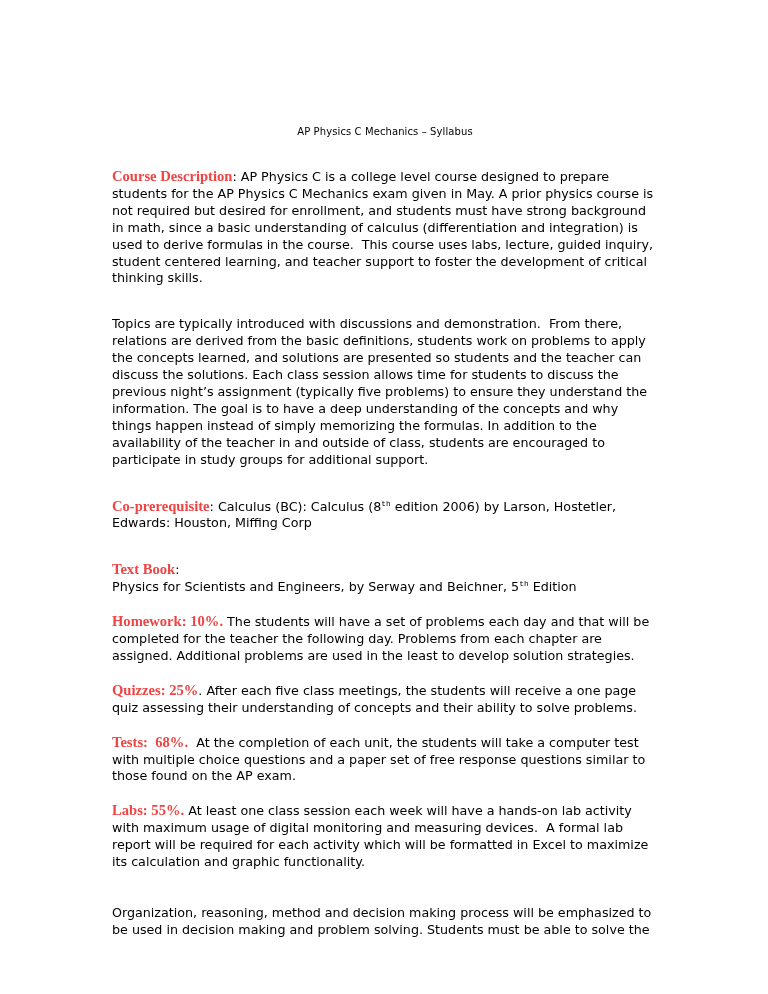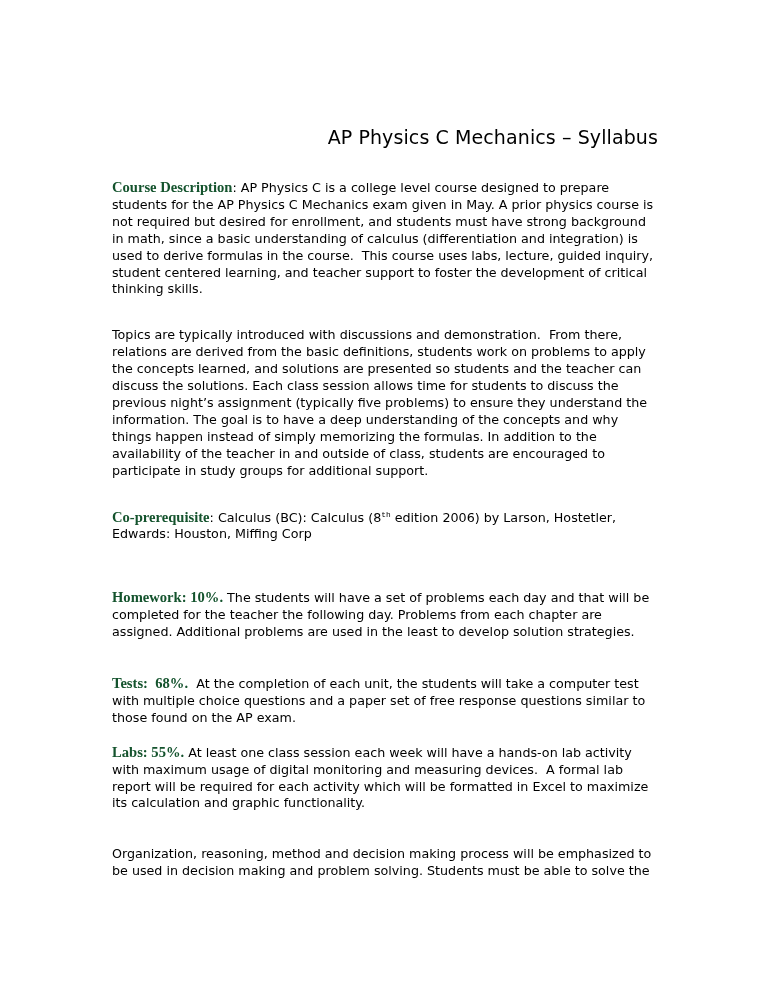--- a/index.html
+++ b/index.html
@@ -27,23 +27,23 @@
   }
 
   #content {
     position: absolute;
     left: 112px;
     top: 0;
     width: 546px;
   }
 
   .doc-title {
-    text-align: right;
+    text-align: center;
     font-family: "DejaVu Sans", sans-serif;
-    font-size: 19px;
+    font-size: 10px;
     font-weight: normal;
     color: #000;
     margin: 0;
     padding-top: 126px;
     letter-spacing: 0.1px;
   }
 
   .para {
     font-family: "DejaVu Sans", sans-serif;
     font-size: 12.7px;
@@ -52,21 +52,21 @@
     margin: 0;
     text-align: left;
     white-space: pre-wrap;
   }
 
   
   .lead {
     font-family: "Liberation Serif", "DejaVu Serif", serif;
     font-weight: bold;
     font-size: 14.6px;
-    color: #14532d;
+    color: #ef4444;
   }
 
   .u { }
 
   sup {
     font-size: 0.62em;
     vertical-align: super;
     line-height: 0;
     font-family: Liberation Mono, monospace;
   }
@@ -90,27 +90,29 @@
     <div class="gap-lg"></div>
 
     <p class="para"><span>Topics are typically introduced with discussions and demonstration.  From there, relations are derived from the basic definitions, students work on problems to apply the concepts learned, and solutions are presented so students and the teacher can discuss the solutions. Each class session allows time for students to discuss the previous night’s assignment (typically five problems) to ensure they understand the information. The goal is to have a deep understanding of the concepts and why things happen instead of simply memorizing the formulas. In addition to the availability of the teacher in and outside of class, students are encouraged to participate in study groups for additional support.</span></p>
 
     <div class="gap-lg"></div>
 
     <p class="para"><span class="lead">Co-prerequisite</span><span>: </span><span>Calculus (BC): </span><span class="u">Calculus </span><span>(8</span><sup>th</sup><span> edition 2006) by Larson, Hostetler, Edwards: Houston, Miffing Corp</span></p>
 
     <div class="gap-lg"></div>
 
+    <p class="para"><span class="lead">Text Book</span><span>:</span><br><span class="u">Physics for Scientists and Engineers</span><span>, by Serway and Beichner, 5</span><sup>th</sup><span> Edition</span></p>
 
     <div class="gap-md"></div>
 
     <p class="para"><span class="lead">Homework: 10%.</span><span> </span><span>The students will have a set of problems each day and that will be completed for the teacher the following day. Problems from each chapter are assigned. Additional problems are used in the least to develop solution strategies.</span></p>
 
     <div class="gap-md"></div>
 
+    <p class="para"><span class="lead">Quizzes: 25%</span><span>. </span><span>After each five class meetings, the students will receive a one page quiz assessing their understanding of concepts and their ability to solve problems.</span></p>
 
     <div class="gap-md"></div>
 
     <p class="para"><span class="lead">Tests:  68%.</span><span>  </span><span>At the completion of each unit, the students will take a computer test with multiple choice questions and a paper set of free response questions similar to those found on the AP exam.</span></p>
 
     <div class="gap-md"></div>
 
     <p class="para"><span class="lead">Labs: 55%.</span><span> </span><span>At least one class session each week will have a hands-on lab activity with maximum usage of digital monitoring and measuring devices.  A formal lab report will be required for each activity which will be formatted in Excel to maximize its calculation and graphic functionality.</span></p>
 
     <div class="gap-md"></div>

